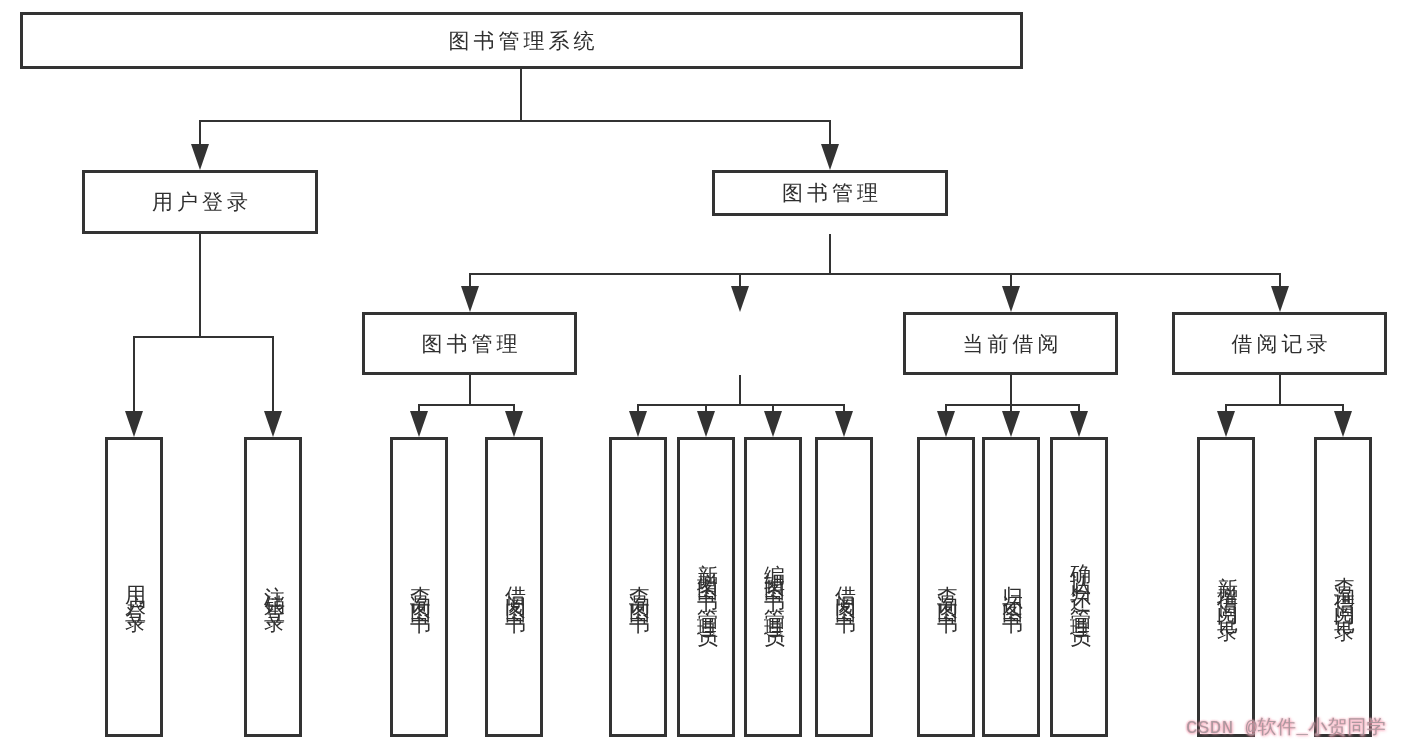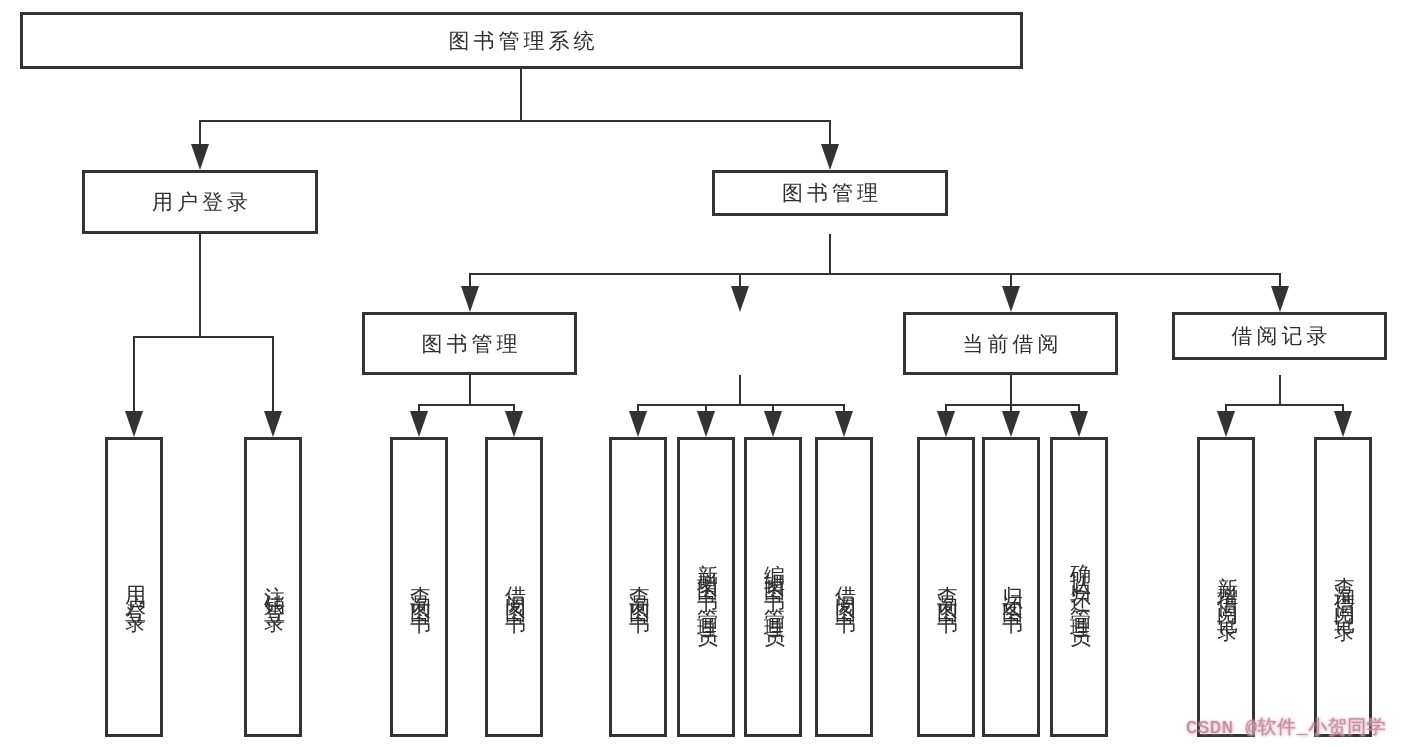--- a/index.html
+++ b/index.html
@@ -90,21 +90,21 @@
   <div class="line" style="left:739px; top:273px; width:2px; height:17px;"></div>
   <div class="line" style="left:1010px; top:273px; width:2px; height:17px;"></div>
   <div class="line" style="left:1279px; top:273px; width:2px; height:17px;"></div>
   <div class="arrow" style="left:461px; top:286px;"></div>
   <div class="arrow" style="left:731px; top:286px;"></div>
   <div class="arrow" style="left:1002px; top:286px;"></div>
   <div class="arrow" style="left:1271px; top:286px;"></div>
 
   <div class="box" style="left:362px; top:312px; width:215px; height:63px;">图书管理</div>
   <div class="box" style="left:903px; top:312px; width:215px; height:63px;">当前借阅</div>
-  <div class="box" style="left:1172px; top:312px; width:215px; height:48px;">借阅记录</div>
+  <div class="box" style="left:1172px; top:312px; width:215px; height:63px;">借阅记录</div>
 
   <div class="line" style="left:469px; top:375px; width:2px; height:31px;"></div>
   <div class="line" style="left:739px; top:375px; width:2px; height:31px;"></div>
   <div class="line" style="left:1010px; top:375px; width:2px; height:31px;"></div>
   <div class="line" style="left:1279px; top:375px; width:2px; height:31px;"></div>
 
   <div class="line" style="left:418px; top:404px; width:97px; height:2px;"></div>
   <div class="line" style="left:637px; top:404px; width:208px; height:2px;"></div>
   <div class="line" style="left:945px; top:404px; width:135px; height:2px;"></div>
   <div class="line" style="left:1225px; top:404px; width:119px; height:2px;"></div>

